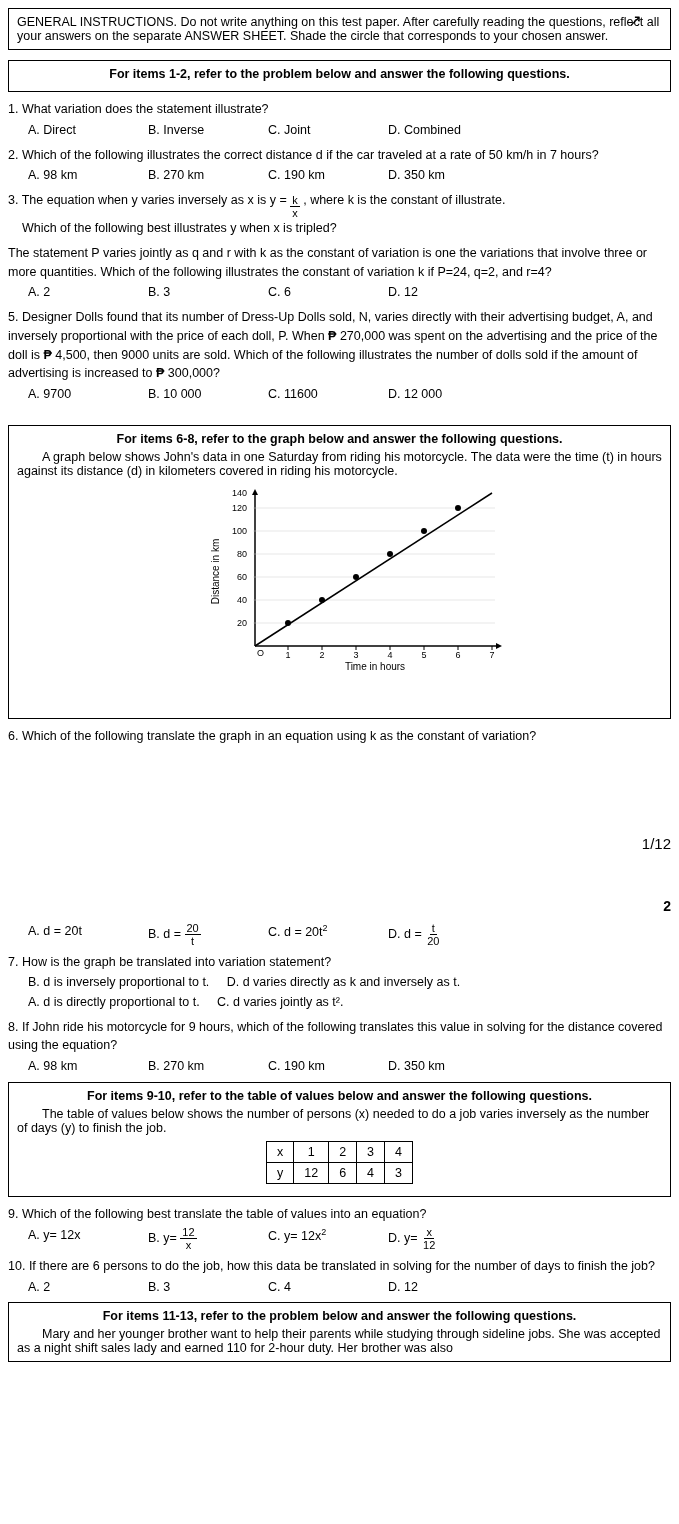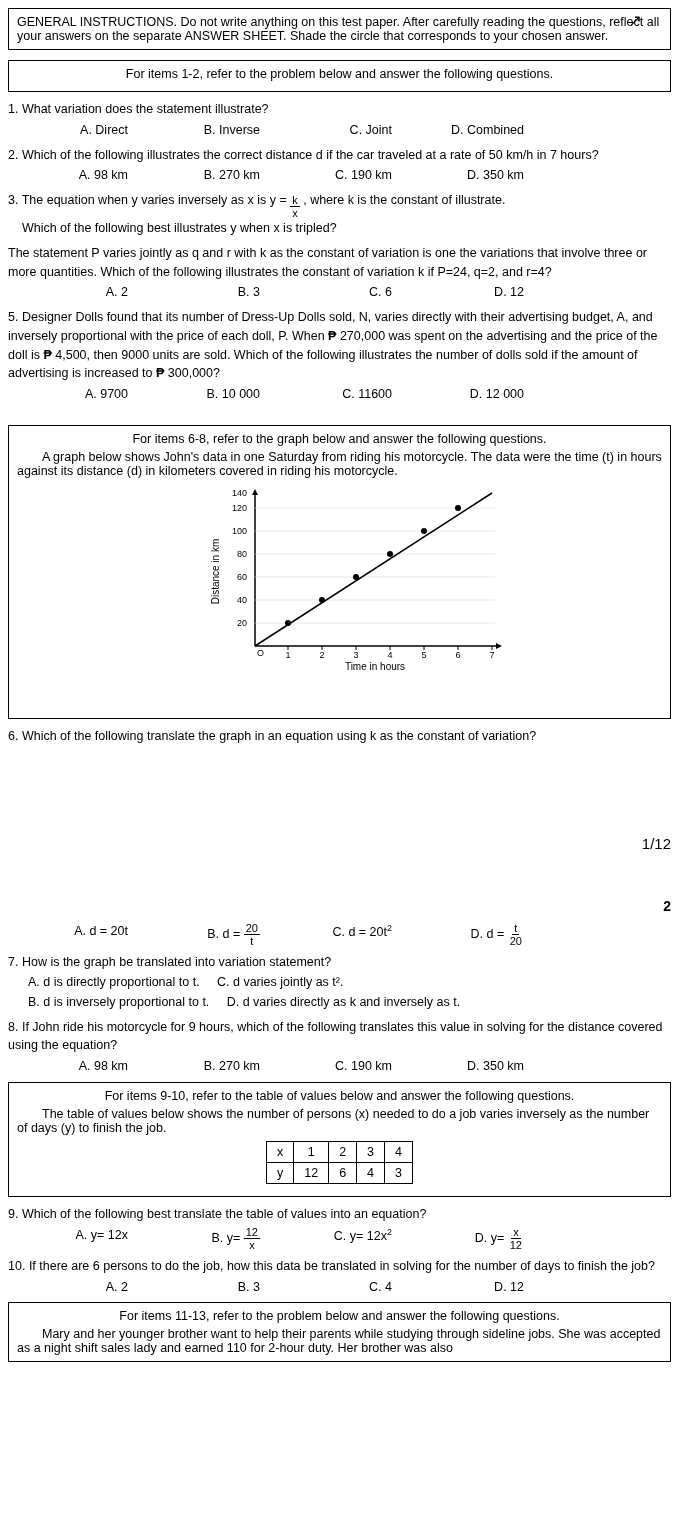--- a/index.html
+++ b/index.html
@@ -25,40 +25,39 @@
       right: 28px;
       font-size: 16px;
     }
     .section-box {
       border: 1.5px solid #000;
       padding: 6px 8px;
       margin-bottom: 8px;
       font-size: 12.5px;
     }
     .section-box .section-header {
-      font-weight: normal;
+      font-weight: bold;
       text-align: center;
       margin-bottom: 4px;
     }
     .section-box .section-body {
       text-indent: 2em;
     }
     .question-block {
       margin-bottom: 6px;
       font-size: 12.5px;
       line-height: 1.5;
     }
     .choices {
       display: flex;
-      gap: 32px;
+      gap: 20px;
       padding-left: 20px;
       flex-wrap: wrap;
       margin-top: 2px;
       margin-bottom: 2px;
-      text-align: right;
     }
     .choice {
       min-width: 100px;
     }
     .page-indicator {
       text-align: right;
       font-size: 15px;
       margin: 8px 0;
     }
     .page-number {
@@ -288,26 +287,26 @@
     </span>
   </div>
 </div>
 
 
 <div class="question-block">
   <span>7.</span>
   <span>How is the graph be translated into variation statement?</span>
   <div style="padding-left:20px; line-height:1.6;">
     <div>
+      <span>B. d is inversely proportional to t.</span>&nbsp;&nbsp;&nbsp;&nbsp;
+      <span>D. d varies directly as k and inversely as t.</span>
+    </div>
+    <div>
       <span>A. d is directly proportional to t.</span>&nbsp;&nbsp;&nbsp;&nbsp;
       <span>C. d varies jointly as t².</span>
-    </div>
-    <div>
-      <span>B. d is inversely proportional to t.</span>&nbsp;&nbsp;&nbsp;&nbsp;
-      <span>D. d varies directly as k and inversely as t.</span>
     </div>
   </div>
 </div>
 
 
 <div class="question-block">
   <span>8.</span>
   <span>If John ride his motorcycle for 9 hours, which of the following translates this value in solving for the distance covered using the equation?</span>
   <div class="choices">
     <span class="choice">A. 98 km</span>

